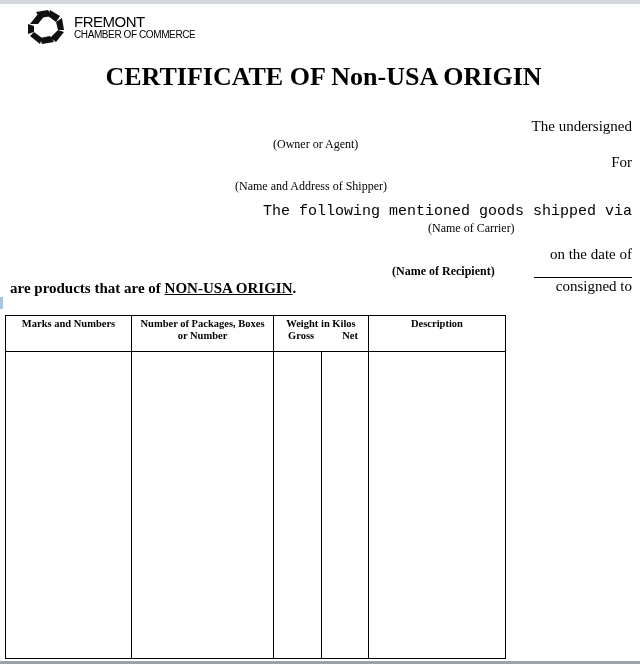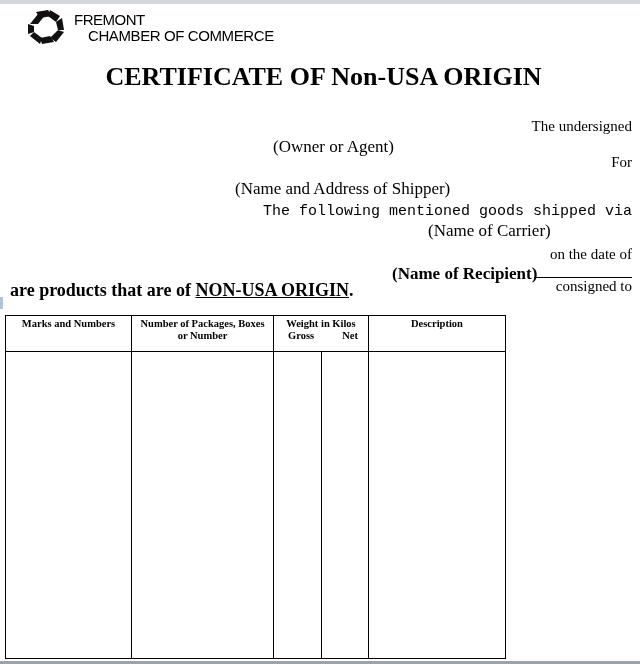--- a/index.html
+++ b/index.html
@@ -4,27 +4,27 @@
 <style>
   html, body { margin:0; padding:0; }
   body { width:640px; height:664px; background:#ffffff; position:relative; overflow:hidden;
          font-family:"Liberation Serif", serif; color:#000; }
   .topbar { position:absolute; left:0; top:0; width:640px; height:4px; background:#d4d8dd; }
   .bottombar { position:absolute; left:0; top:661px; width:640px; height:3px; background:#9aa2aa; }
   .logo { position:absolute; left:26px; top:8px; display:flex; align-items:center; }
   .logo svg { width:42px; height:38px; }
   .logo-text { margin-left:6px; font-family:"Liberation Sans", sans-serif; line-height:1; }
   .logo-text .l1 { font-size:15px; letter-spacing:-0.5px; }
-  .logo-text .l2 { font-size:15px; letter-spacing:-0.4px; margin-top:1px;margin-left:14px; }
+  .logo-text .l2 { font-size:10px; letter-spacing:-0.4px; margin-top:1px; }
   .title { position:absolute; left:0; top:62px; width:647px; text-align:center; font-weight:bold; font-size:26px; }
   .line-row { position:absolute; left:8px; right:8px; display:flex; align-items:flex-end; font-size:15px;flex-direction:column; }
   .fill { flex:1; border-bottom:1.5px solid #000; margin-left:4px; height:14px; }
   .fill.fixed { flex:none; width:98px; margin-left:0; }
-  .caption { position:absolute; font-size:17px; }
-  .nonusa { position:absolute; left:10px; top:280px; font-size:18px; font-weight:bold;text-align:right; }
+  .caption { position:absolute; font-size:12px; }
+  .nonusa { position:absolute; left:10px; top:280px; font-size:15px; font-weight:bold;text-align:right; }
   .nonusa u { text-decoration:underline; }
   .cursor-mark { position:absolute; left:0; top:297px; width:3px; height:12px; background:#a8c4e0; }
   table.grid { position:absolute; left:5px; top:315px; width:501px; height:344px; border-collapse:collapse; }
   table.grid td, table.grid th { border:1.5px solid #000; padding:0; vertical-align:top; }
   table.grid th { font-size:10.5px; font-weight:bold; text-align:center; padding-top:2px; height:33px; line-height:12px; }
   .wt-sub { display:flex; justify-content:space-between; padding:0 10px 0 14px;gap:19px; }
 </style>
 </head>
 <body>
 

